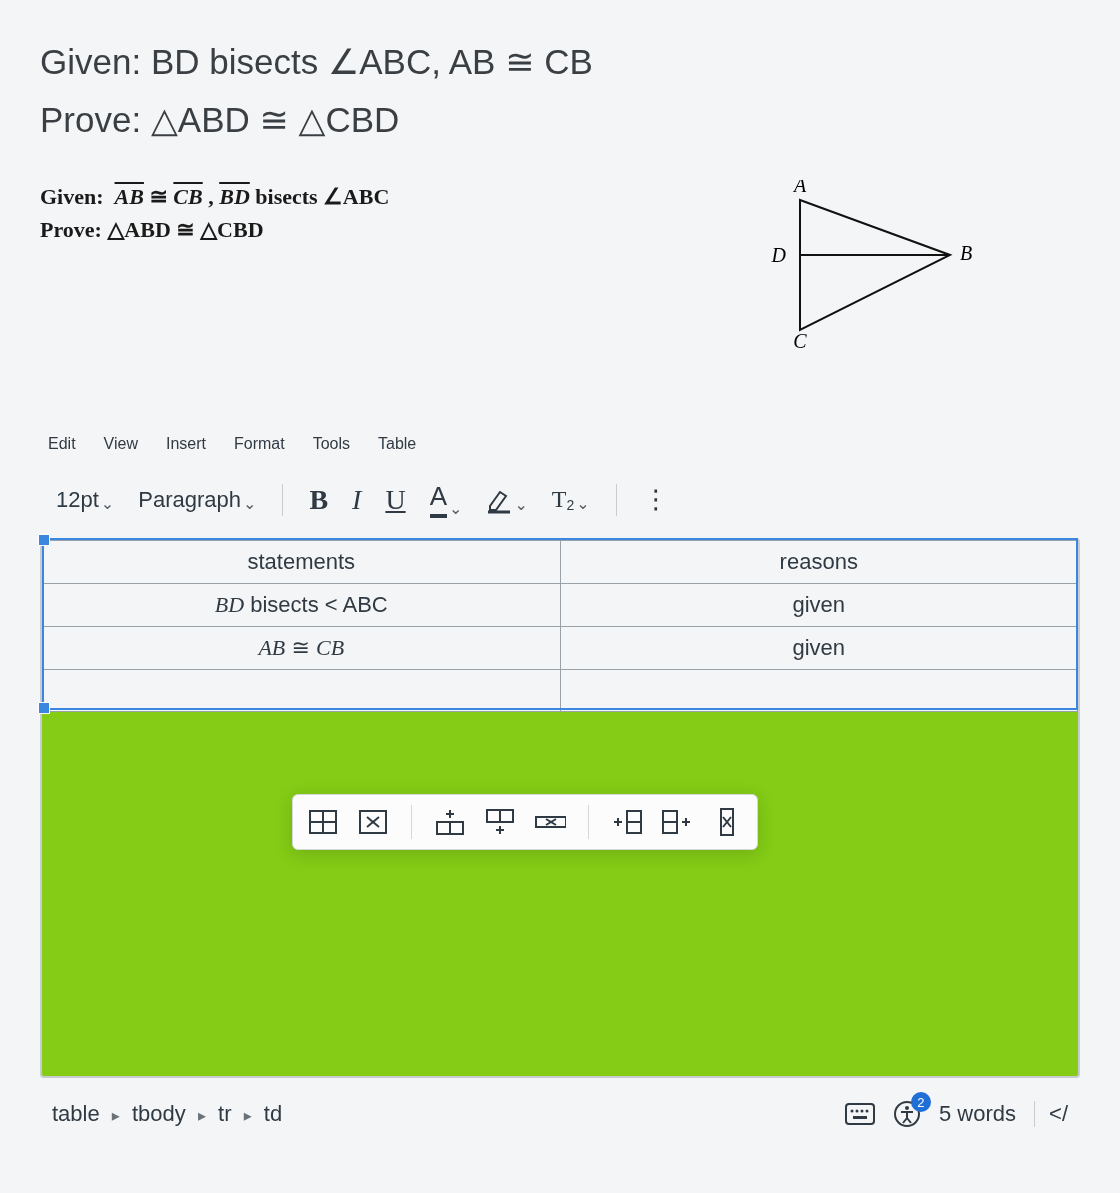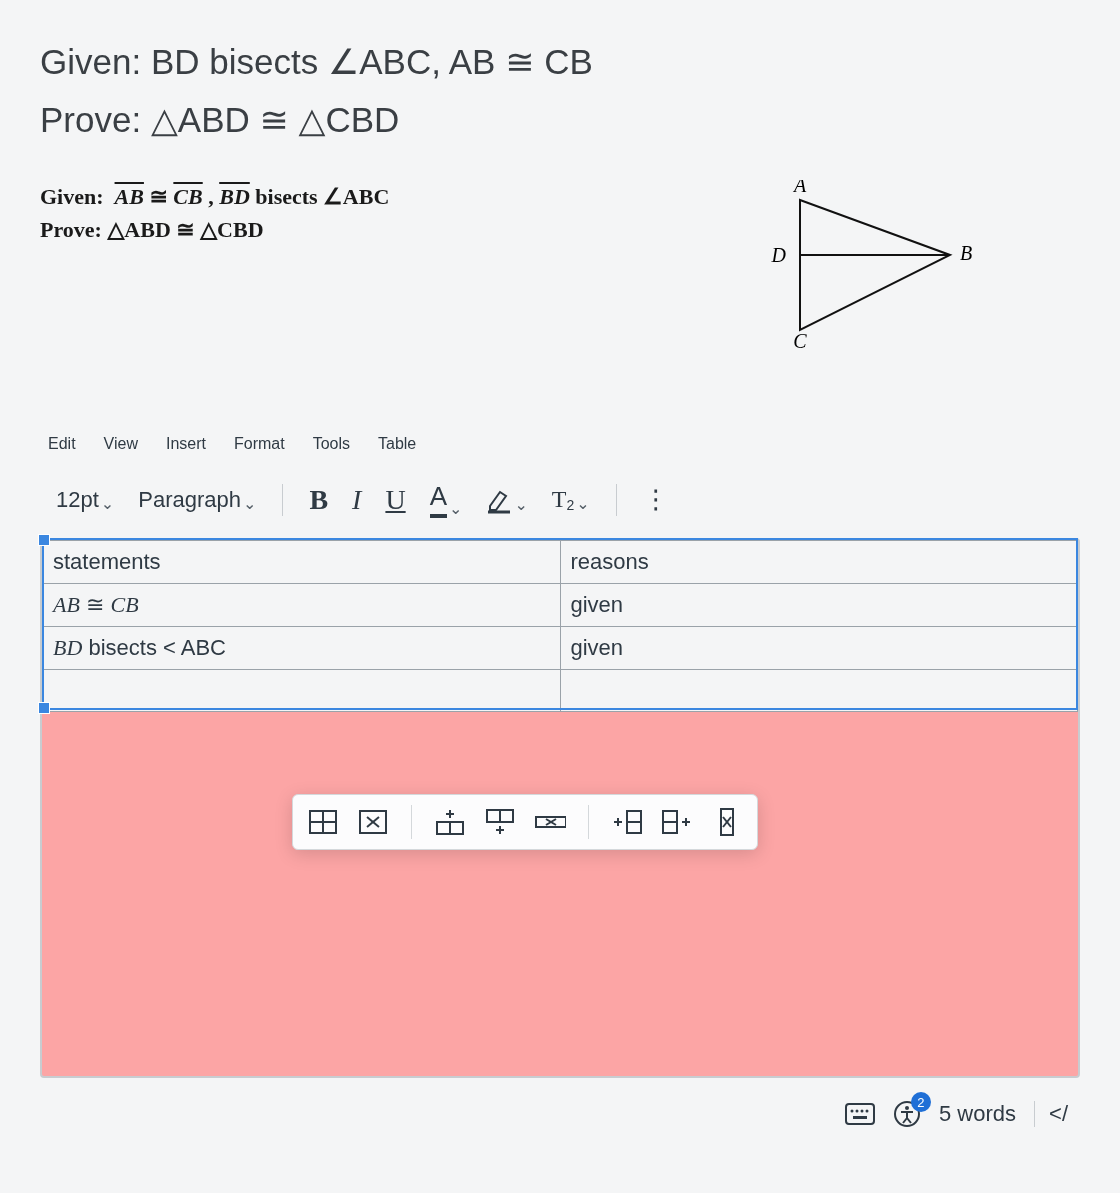--- a/index.html
+++ b/index.html
@@ -85,23 +85,24 @@
     content: "⋮";
     font-size: 26px;
     color: #2f3a44;
   }
 
   
   .content-area {
     border: 2px solid #c8ccd0;
     border-radius: 4px;
     min-height: 540px;
-    background: #fca5a5;
+    background: #84cc16;
     padding: 0;
     position: relative;
+    text-align: center;
   }
   .proof-table {
     width: 100%;
     border-collapse: collapse;
     font-size: 22px;
     color: #2f3a44;
   }
   .proof-table td {
     border: 1px solid #9aa2a9;
     padding: 8px 10px;
@@ -277,25 +278,25 @@
       <div class="sel-handle h-tl"></div>
       <div class="sel-handle h-bl"></div>
 
       <table class="proof-table">
         <tbody>
             <tr>
           <td>statements</td>
           <td>reasons</td>
         </tr>
         <tr>
-          <td><span class="math-i">AB</span> ≅ <span class="math-i">CB</span></td>
+          <td><span class="math-i">BD</span><span> bisects &lt; ABC</span></td>
           <td>given</td>
         </tr>
         <tr>
-          <td><span class="math-i">BD</span><span> bisects &lt; ABC</span></td>
+          <td><span class="math-i">AB</span> ≅ <span class="math-i">CB</span></td>
           <td>given</td>
         </tr>
         <tr>
           <td></td>
           <td></td>
         </tr>
       </tbody>
         </table>
 
       <div class="table-toolbar">
@@ -358,20 +359,29 @@
           <svg width="26" height="30">
               <rect x="7" y="2" width="12" height="26" fill="none" stroke="#2f3a44" stroke-width="2"></rect>
               <line x1="9" y1="10" x2="17" y2="20" stroke="#2f3a44" stroke-width="2"></line>
               <line x1="17" y1="10" x2="9" y2="20" stroke="#2f3a44" stroke-width="2"></line>
             </svg>
         </span>
       </div>
     </div>
 
     <div class="status-bar">
+      <span>
+        <span>table</span>
+        <span class="path-sep">▸</span>
+        <span>tbody</span>
+        <span class="path-sep">▸</span>
+        <span>tr</span>
+        <span class="path-sep">▸</span>
+        <span>td</span>
+      </span>
       <div class="status-right">
         <span>
           <svg width="30" height="22">
               <rect x="1" y="1" width="28" height="20" rx="3" fill="none" stroke="#2f3a44" stroke-width="2"></rect>
             <circle cx="7" cy="8" r="1.5" fill="#2f3a44"></circle>
               <circle cx="12" cy="8" r="1.5" fill="#2f3a44"></circle>
               <circle cx="17" cy="8" r="1.5" fill="#2f3a44"></circle>
               <circle cx="22" cy="8" r="1.5" fill="#2f3a44"></circle>
             <rect x="8" y="13" width="14" height="3" fill="#2f3a44"></rect>
           </svg>

